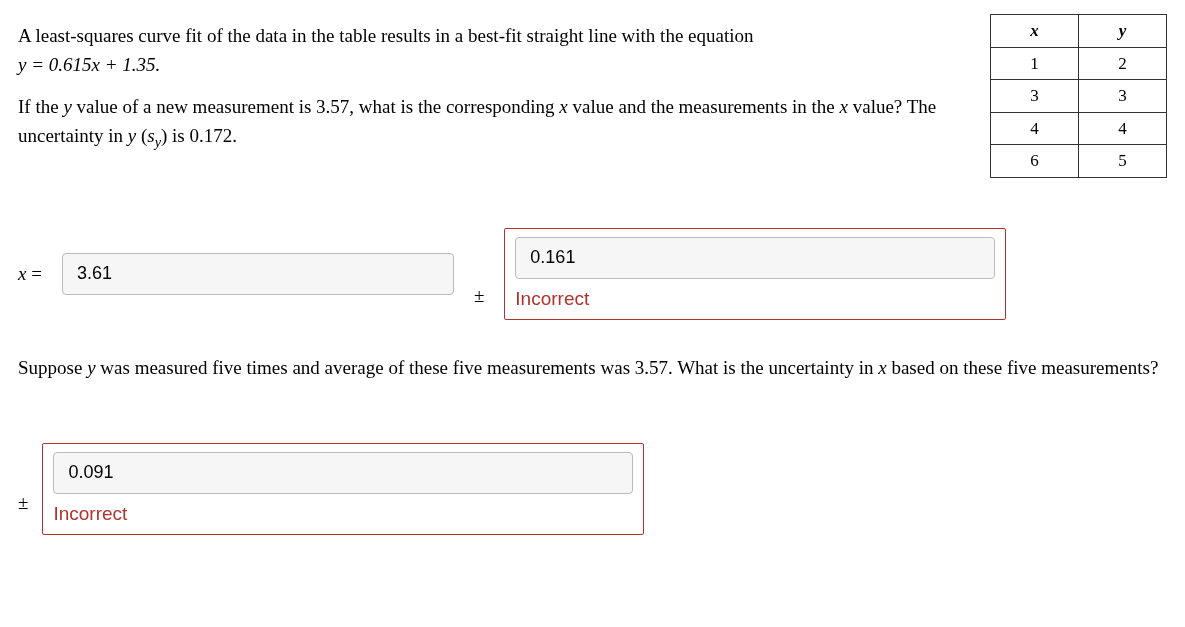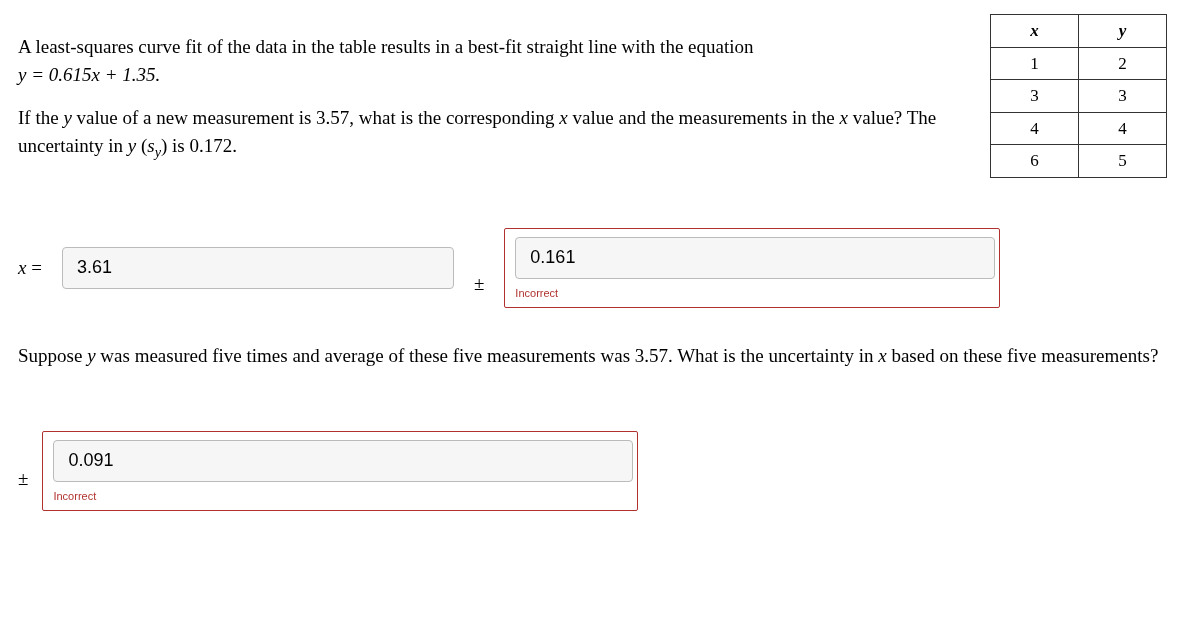--- a/index.html
+++ b/index.html
@@ -8,21 +8,21 @@
     font-size: 19px;
     color: #000;
     margin: 0;
     padding: 12px 18px;
     line-height: 1.5;
     background: #fff;
   }
   .top-row {
     display: flex;
     gap: 23px;
-    align-items: flex-end;
+    align-items: center;
   }
   .problem-text {
     flex: 1;
     font-size: 19px;
   }
   .problem-text p {
     margin: 0 0 14px 0;
   }
   .italic { font-style: italic; }
   .data-table {
@@ -63,26 +63,26 @@
     font-size: 18px;
     font-family: Arial, sans-serif;
     width: 392px;
     height: 42px;
     display: flex;
     align-items: center;
   }
   .answer-block { }
   .answer-block.incorrect {
     border: 1.5px solid #b0322e;
-    padding: 8px 4px 6px 10px;
+    padding: 8px 10px 6px 10px;
     border-radius: 2px;
   }
   .incorrect-label {
     color: #b0322e;
-    font-size: 11px;
+    font-size: 19px;
     font-family: Arial, sans-serif;
     margin-top: 6px;
   }
   .plus-minus {
     font-size: 19px;
     align-self: flex-end;
     padding-bottom: 10px;
   }
   .answer-block.incorrect .input-box { width: 480px; }
   .para2 {

